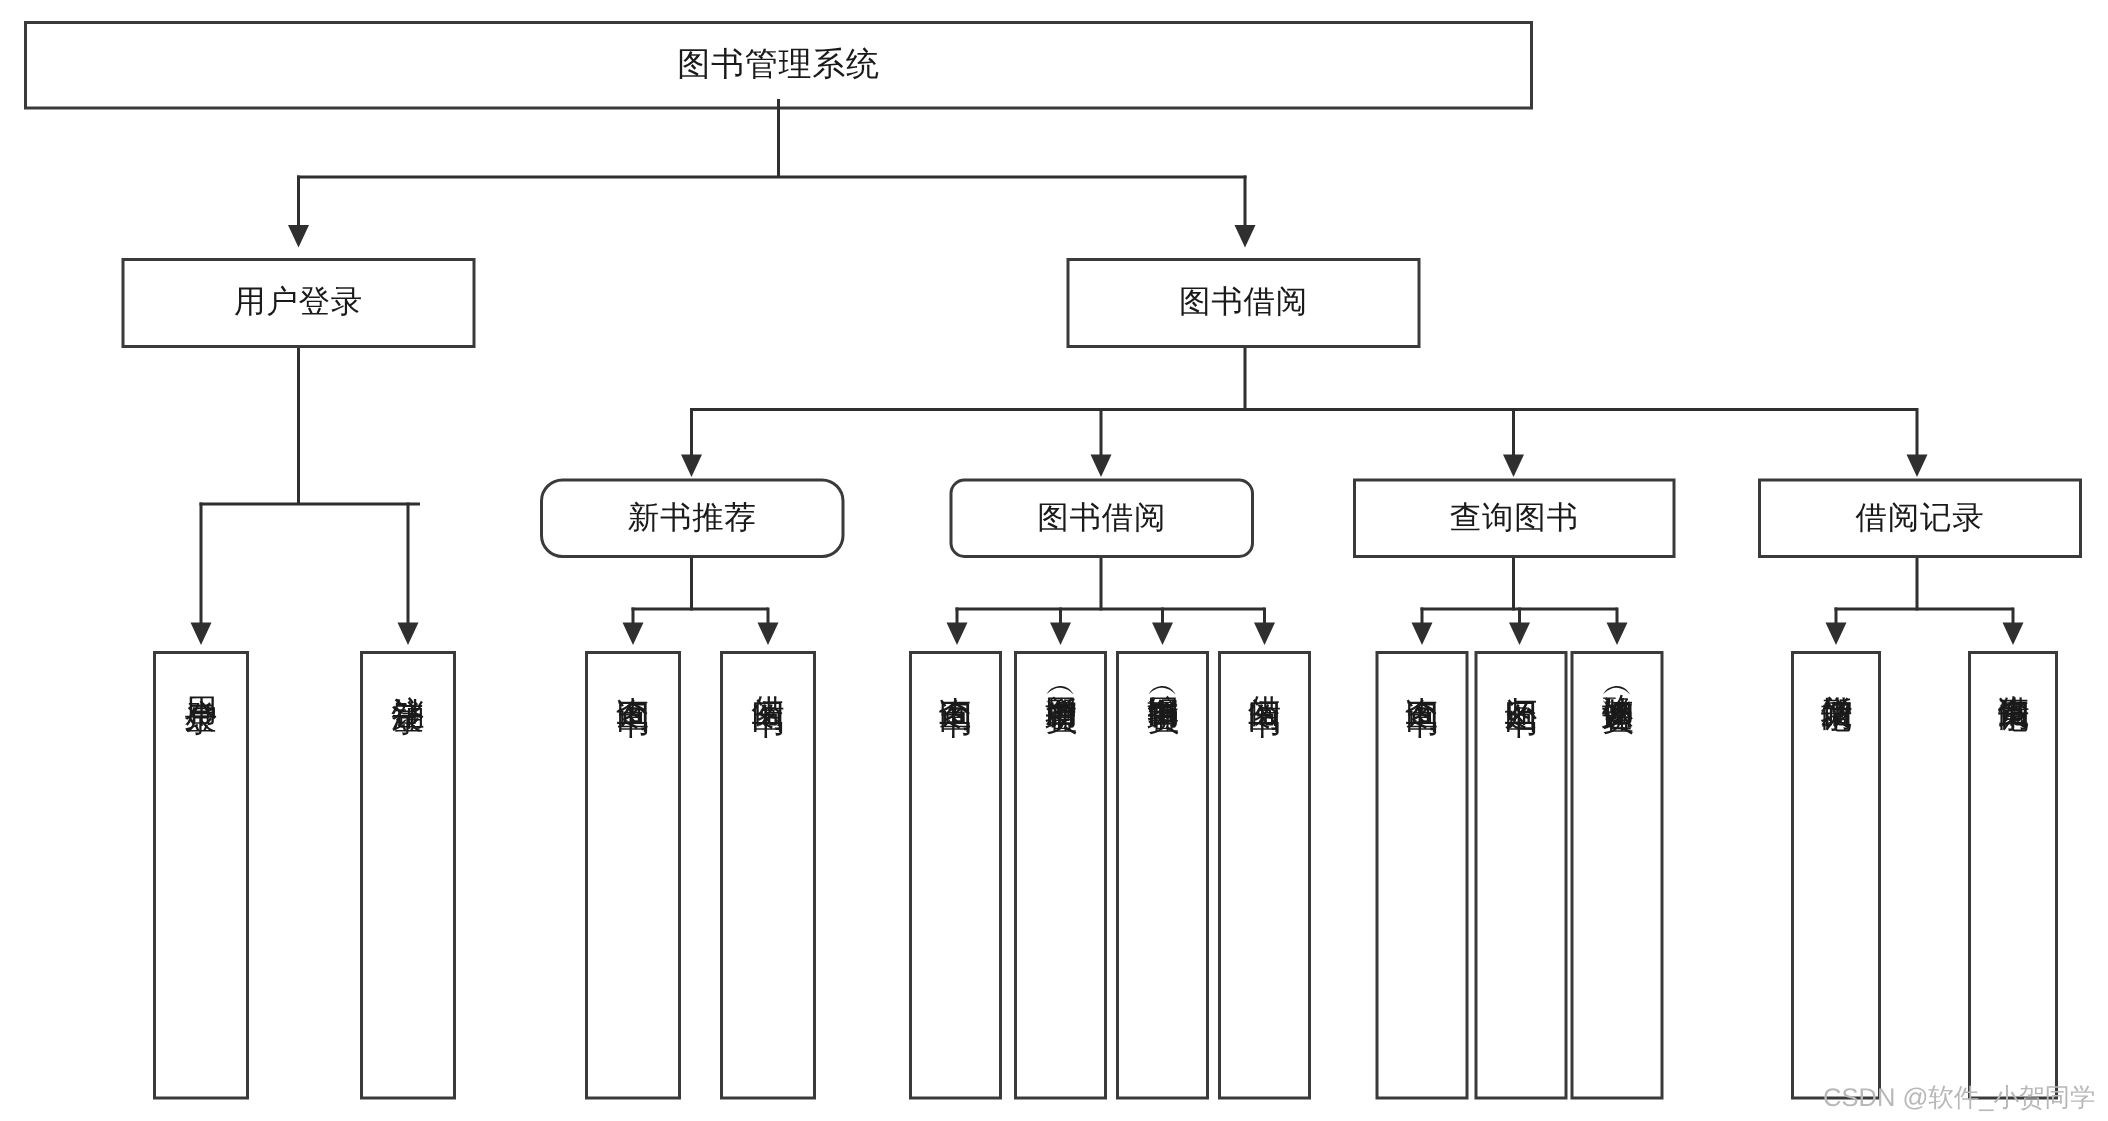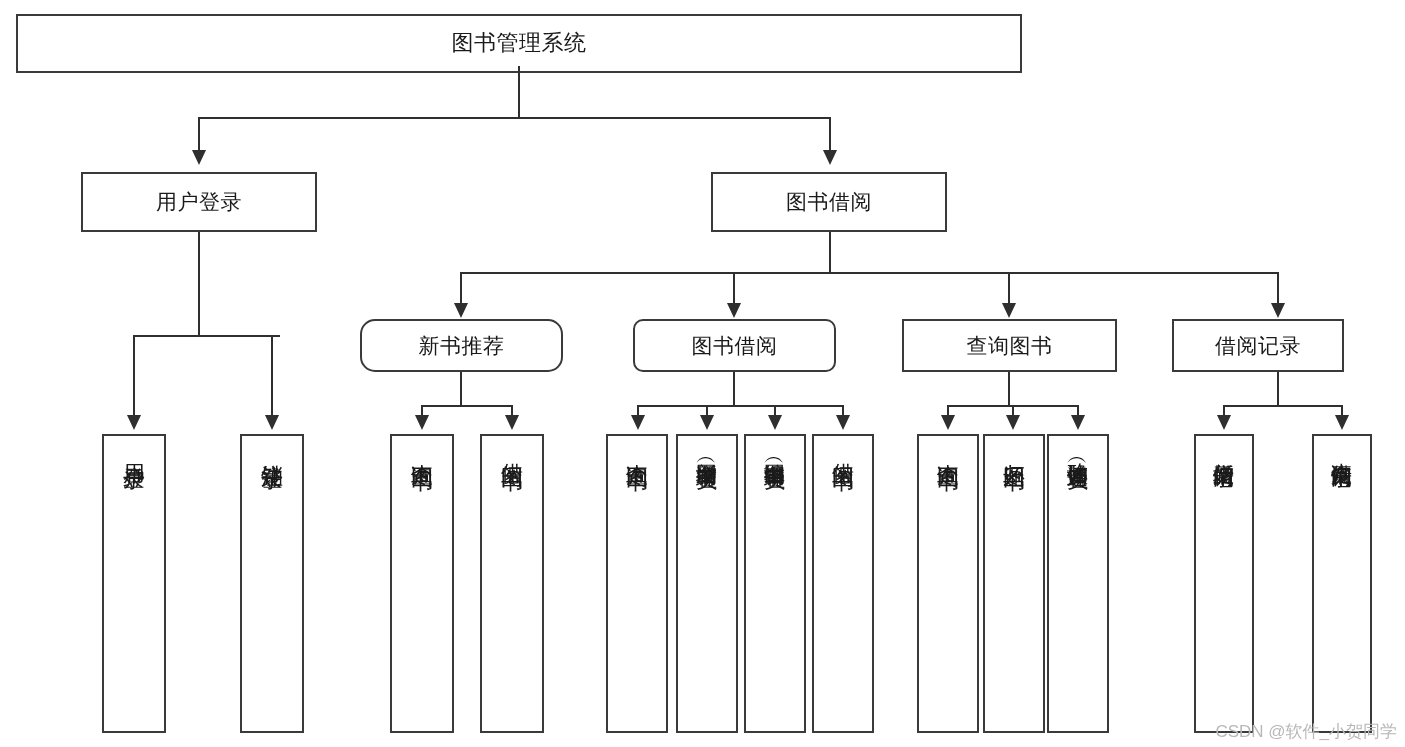--- a/index.html
+++ b/index.html
@@ -135,21 +135,21 @@
 
   <div class="node horiz" style="left:360px; top:319px; width:203px; height:53px;border-radius:15px;">
     <span class="label">新书推荐</span>
   </div>
   <div class="node horiz" style="left:633px; top:319px; width:203px; height:53px;border-radius:10px;">
     <span class="label">图书借阅</span>
   </div>
   <div class="node horiz" style="left:902px; top:319px; width:215px; height:53px;">
     <span class="label">查询图书</span>
   </div>
-  <div class="node horiz" style="left:1172px; top:319px; width:172px; height:53px;">
+  <div class="node horiz" style="left:1172px; top:319px; width:216px; height:53px;">
     <span class="label">借阅记录</span>
   </div>
 
   <div class="conn v" style="left:460px; top:372px; width:2px; height:35px;"></div>
   <div class="conn h" style="left:421px; top:405px; width:91px; height:2px;"></div>
   <div class="conn v" style="left:421px; top:405px; width:2px; height:12px;"></div>
   <div class="arrow" style="left:415px; top:415px;"></div>
   <div class="conn v" style="left:511px; top:405px; width:2px; height:12px;"></div>
   <div class="arrow" style="left:505px; top:415px;"></div>
 

